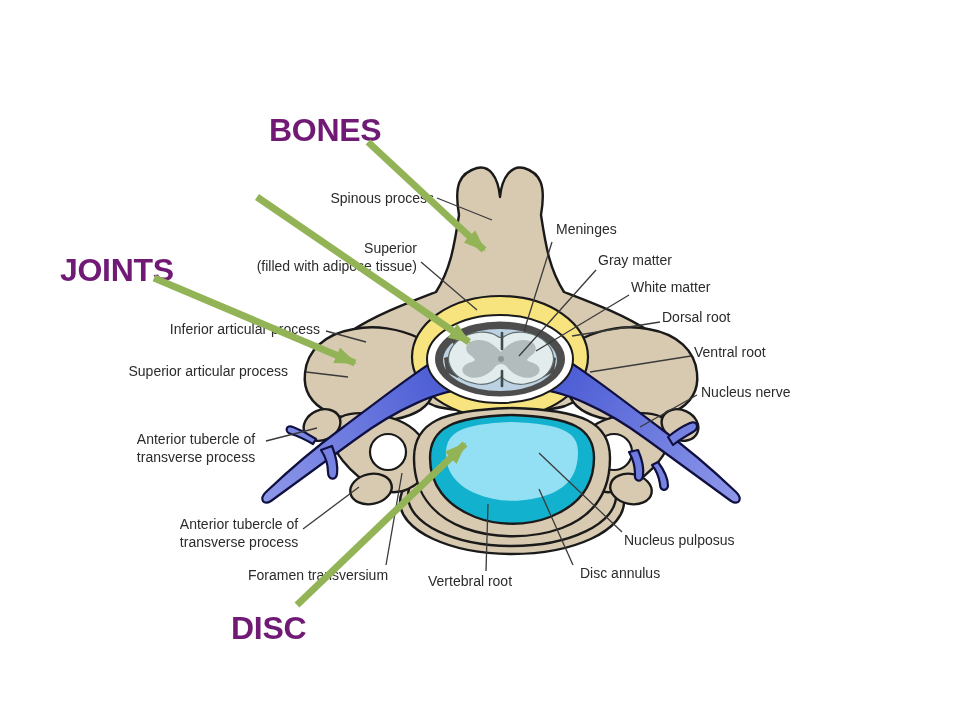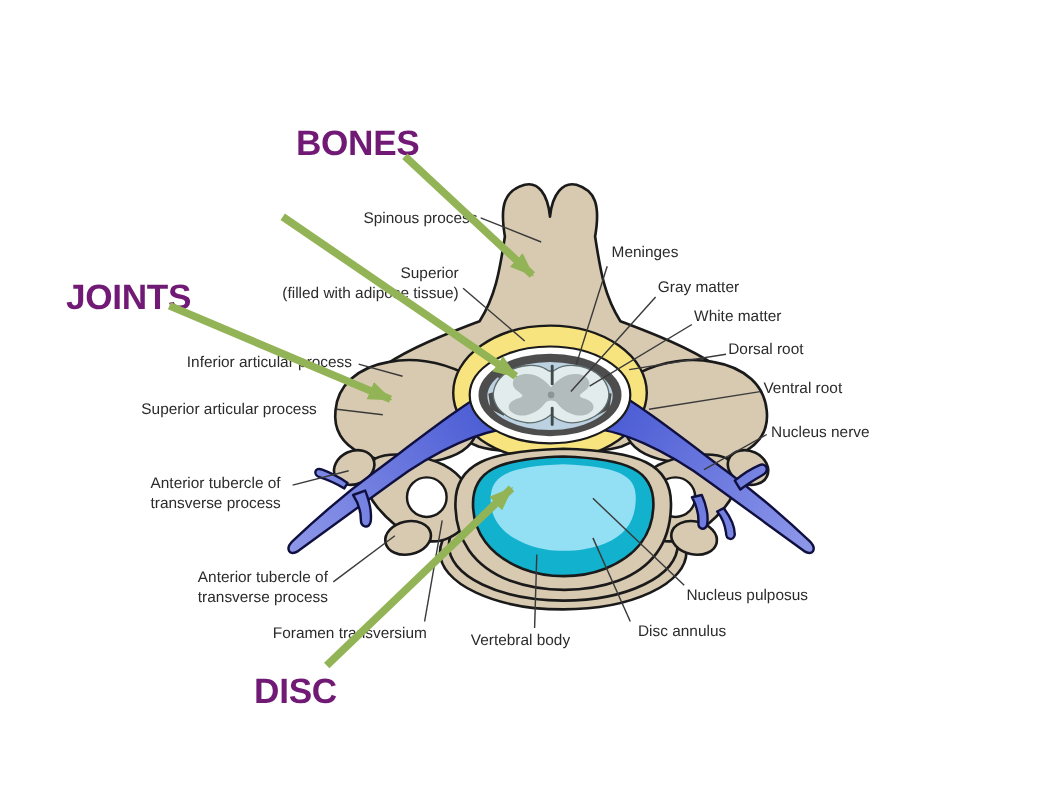--- a/index.html
+++ b/index.html
@@ -167,21 +167,21 @@
   <div class="lbl r" style="right:672px;top:363px">Superior articular process</div>
   <div class="lbl c" style="left:116px;top:431px;width:160px">
     <div>Anterior tubercle of</div>
     <div>transverse process</div>
   </div>
   <div class="lbl c" style="left:159px;top:516px;width:160px">
     <div>Anterior tubercle of</div>
     <div>transverse process</div>
   </div>
   <div class="lbl" style="left:248px;top:567px">Foramen transversium</div>
-  <div class="lbl" style="left:428px;top:573px">Vertebral body</div>
+  <div class="lbl" style="left:428px;top:573px">Vertebral root</div>
   <div class="lbl" style="left:580px;top:565px">Disc annulus</div>
   <div class="lbl" style="left:624px;top:532px">Nucleus pulposus</div>
 
   <svg class="layer" width="960" height="720" viewBox="0 0 960 720" xmlns="http://www.w3.org/2000/svg">
     <defs>
       <marker id="ah" markerUnits="userSpaceOnUse" markerWidth="26" markerHeight="20" refX="20" refY="8.5" orient="auto">
         <path class="ah" d="M0,0 L22,8.5 L0,17 Z"></path>
       </marker>
     </defs>
     <line class="arrow" x1="368" y1="142" x2="484" y2="250" marker-end="url(#ah)"></line>

